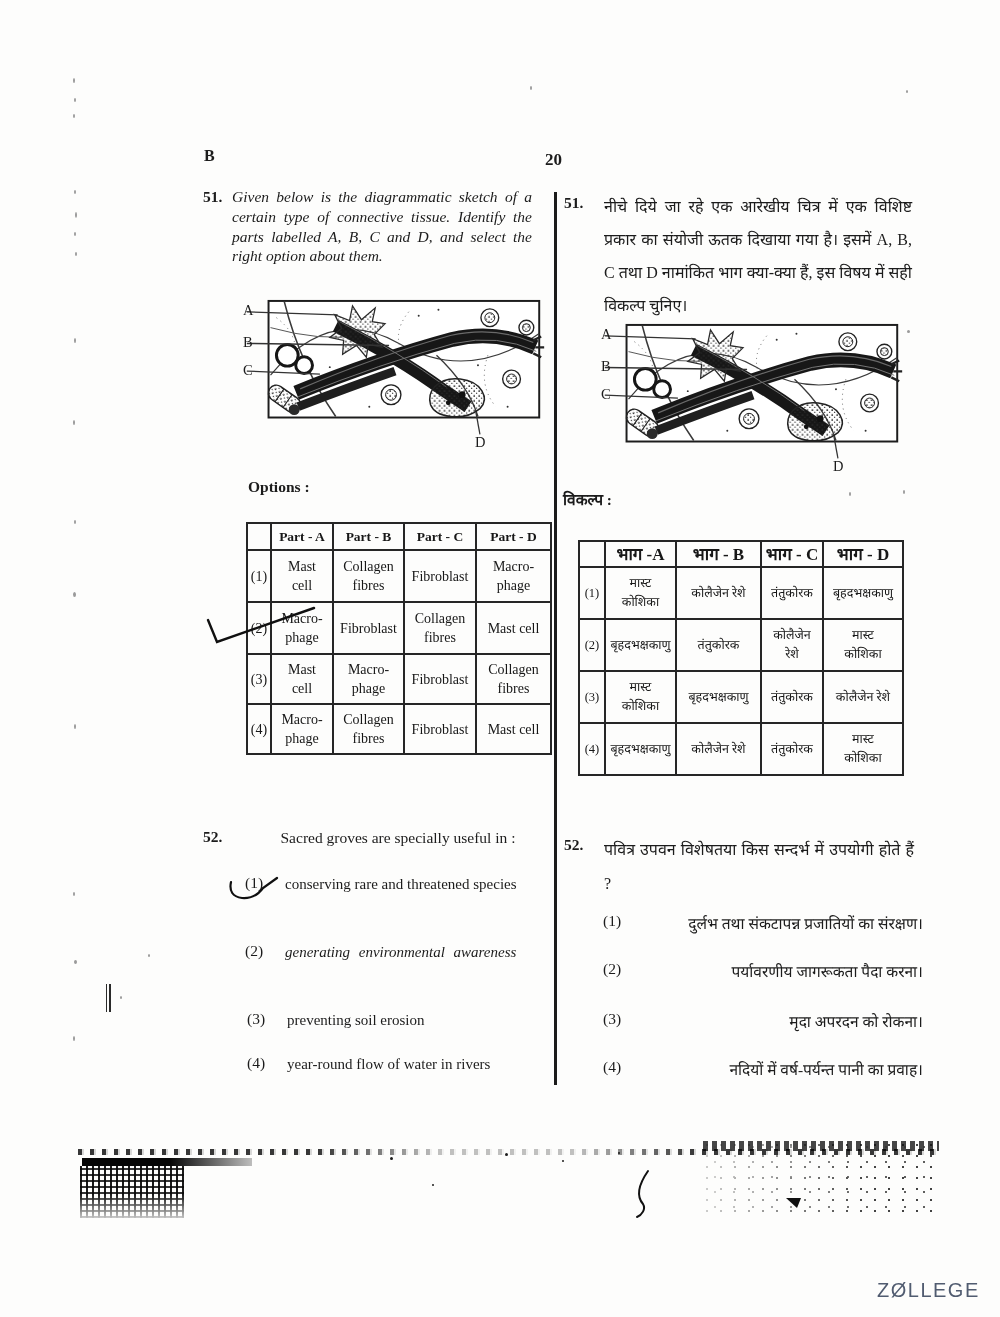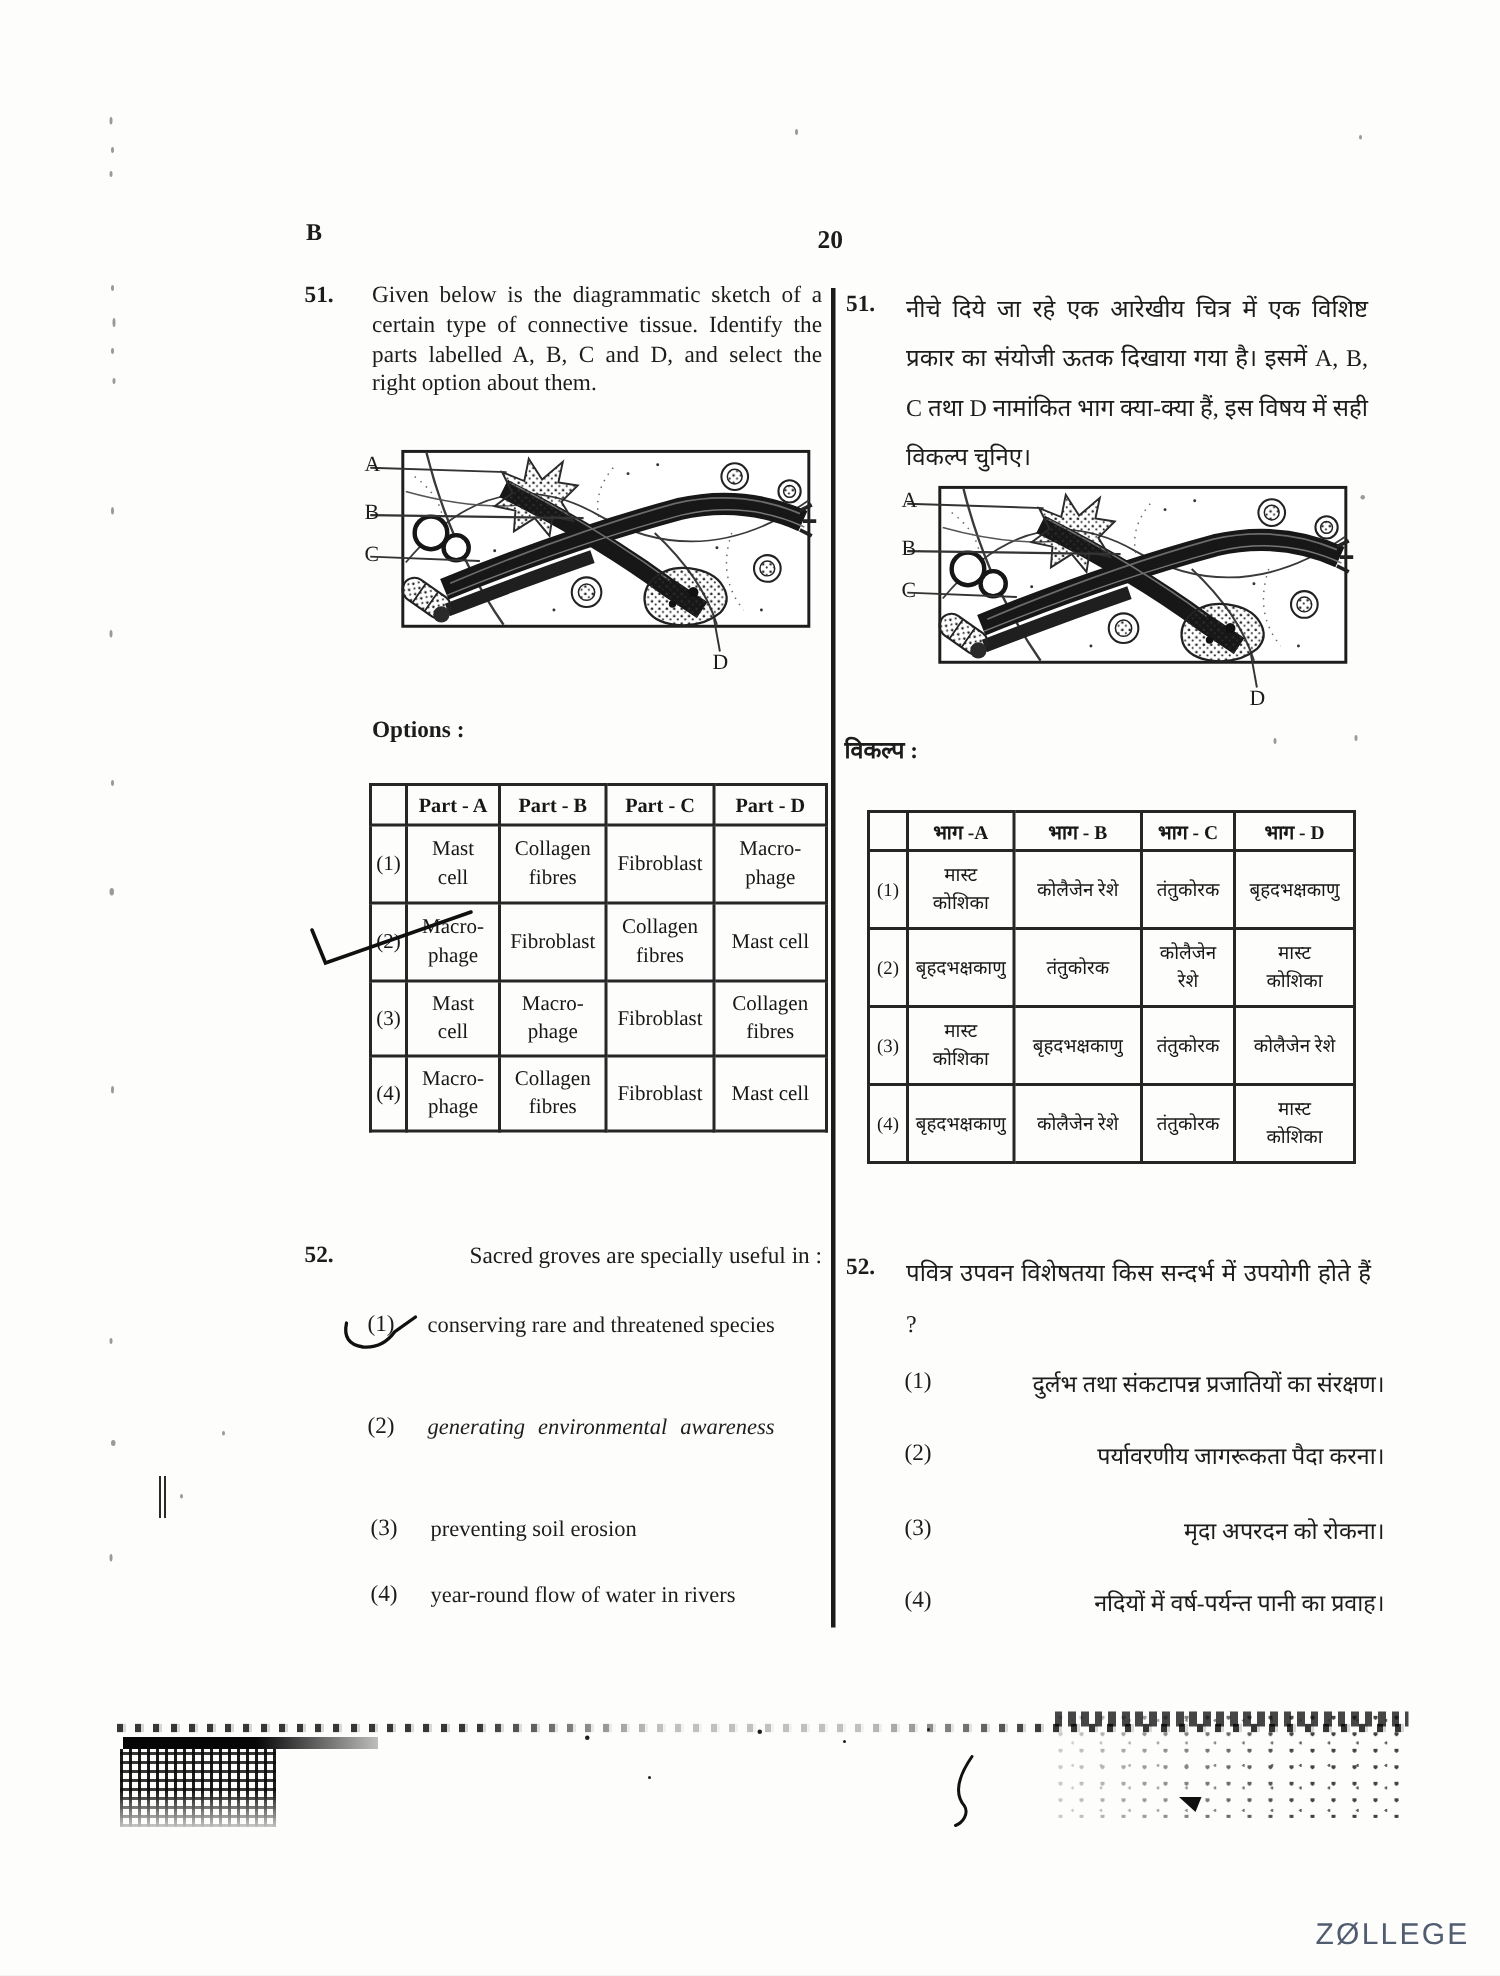--- a/index.html
+++ b/index.html
@@ -20,21 +20,21 @@
   .diagram svg.tissue{position:absolute;left:0;top:0;}
   .dlabel{position:absolute;font-size:14.5px;color:#1c1c1c;}
   
   table.opt{position:absolute;border-collapse:collapse;table-layout:fixed;color:#171717;}
   table.opt td,table.opt th{border:2px solid #262626;text-align:center;vertical-align:middle;
         white-space:pre-line;padding:0 1px;font-weight:normal;overflow:hidden;}
   table.opt th{font-weight:bold;}
   .en-table{font-size:14px;line-height:19px;}
   .en-table th{font-size:13.5px;}
   .hi-table{font-size:12.5px;line-height:19px;}
-  .hi-table th{font-size:13px;}
+  .hi-table th{font-size:17px;}
   
   .optrow{position:absolute;display:flex;}
   .optrow .onum{flex:none;width:40px;font-size:15.5px;}
   .optrow .otext{font-size:15px;line-height:21.5px;text-align:justify;}
   .optrow .otext.wide{word-spacing:5px;}
   .optrow-hi .onum{width:42px;font-size:15.5px;}
   .optrow-hi .otext{font-size:15.5px;line-height:24px;text-align:right;}
   
   svg.mark{position:absolute;overflow:visible;}
   
@@ -125,21 +125,21 @@
         <path d="M238 118 L242 140" stroke="#333" stroke-width="1.3" fill="none"></path>
       </g>
     </defs>
   </svg>
 
   <div class="series-letter">B</div>
   <div class="page-number">20</div>
   <div class="divider"></div>
 
   <div class="qnum" style="left:203px;top:188px;">51.</div>
-  <div class="qtext-en" style="left:248px;top:187px;width:300px;">Given below is the diagrammatic sketch of a certain type of connective tissue. Identify the parts labelled A, B, C and D, and select the right option about them.</div>
+  <div class="qtext-en" style="left:232px;top:187px;width:300px;font-style:italic;">Given below is the diagrammatic sketch of a certain type of connective tissue. Identify the parts labelled A, B, C and D, and select the right option about them.</div>
 
   <div class="diagram" style="left:240px;top:296px;">
     <svg class="tissue" width="308" height="163" viewBox="0 0 310 165">
         <use href="#tissue-art"></use>
       </svg>
     <span class="dlabel" style="left:3px;top:6px;">A</span>
     <span class="dlabel" style="left:3px;top:38px;">B</span>
     <span class="dlabel" style="left:3px;top:66px;">C</span>
     <span class="dlabel" style="left:235px;top:138px;">D</span>
   </div>
@@ -203,21 +203,21 @@
         <td>Mast cell</td>
       </tr>
     </tbody>
   </table>
 
   <svg class="mark" style="left:202px;top:598px;" width="118" height="52">
     <path d="M6 22 L15 44 L112 10" stroke="#101010" stroke-width="2.4" fill="none" stroke-linecap="round"></path>
   </svg>
 
   <div class="qnum" style="left:203px;top:828px;">52.</div>
-  <div class="qtext-en" style="left:248px;top:828px;width:300px;text-align:right;">Sacred groves are specially useful in :</div>
+  <div class="qtext-en" style="left:248px;top:828px;width:300px;text-align:center;">Sacred groves are specially useful in :</div>
 
   <div class="optrow" style="left:245px;top:874px;">
     <span class="onum">(1)</span>
     <div class="otext" style="width:258px;">conserving rare and threatened species</div>
   </div>
   <div class="optrow" style="left:245px;top:942px;">
     <span class="onum">(2)</span>
     <div class="otext wide" style="width:258px;font-style:italic;">generating environmental awareness</div>
   </div>
   <div class="optrow" style="left:247px;top:1010px;">

